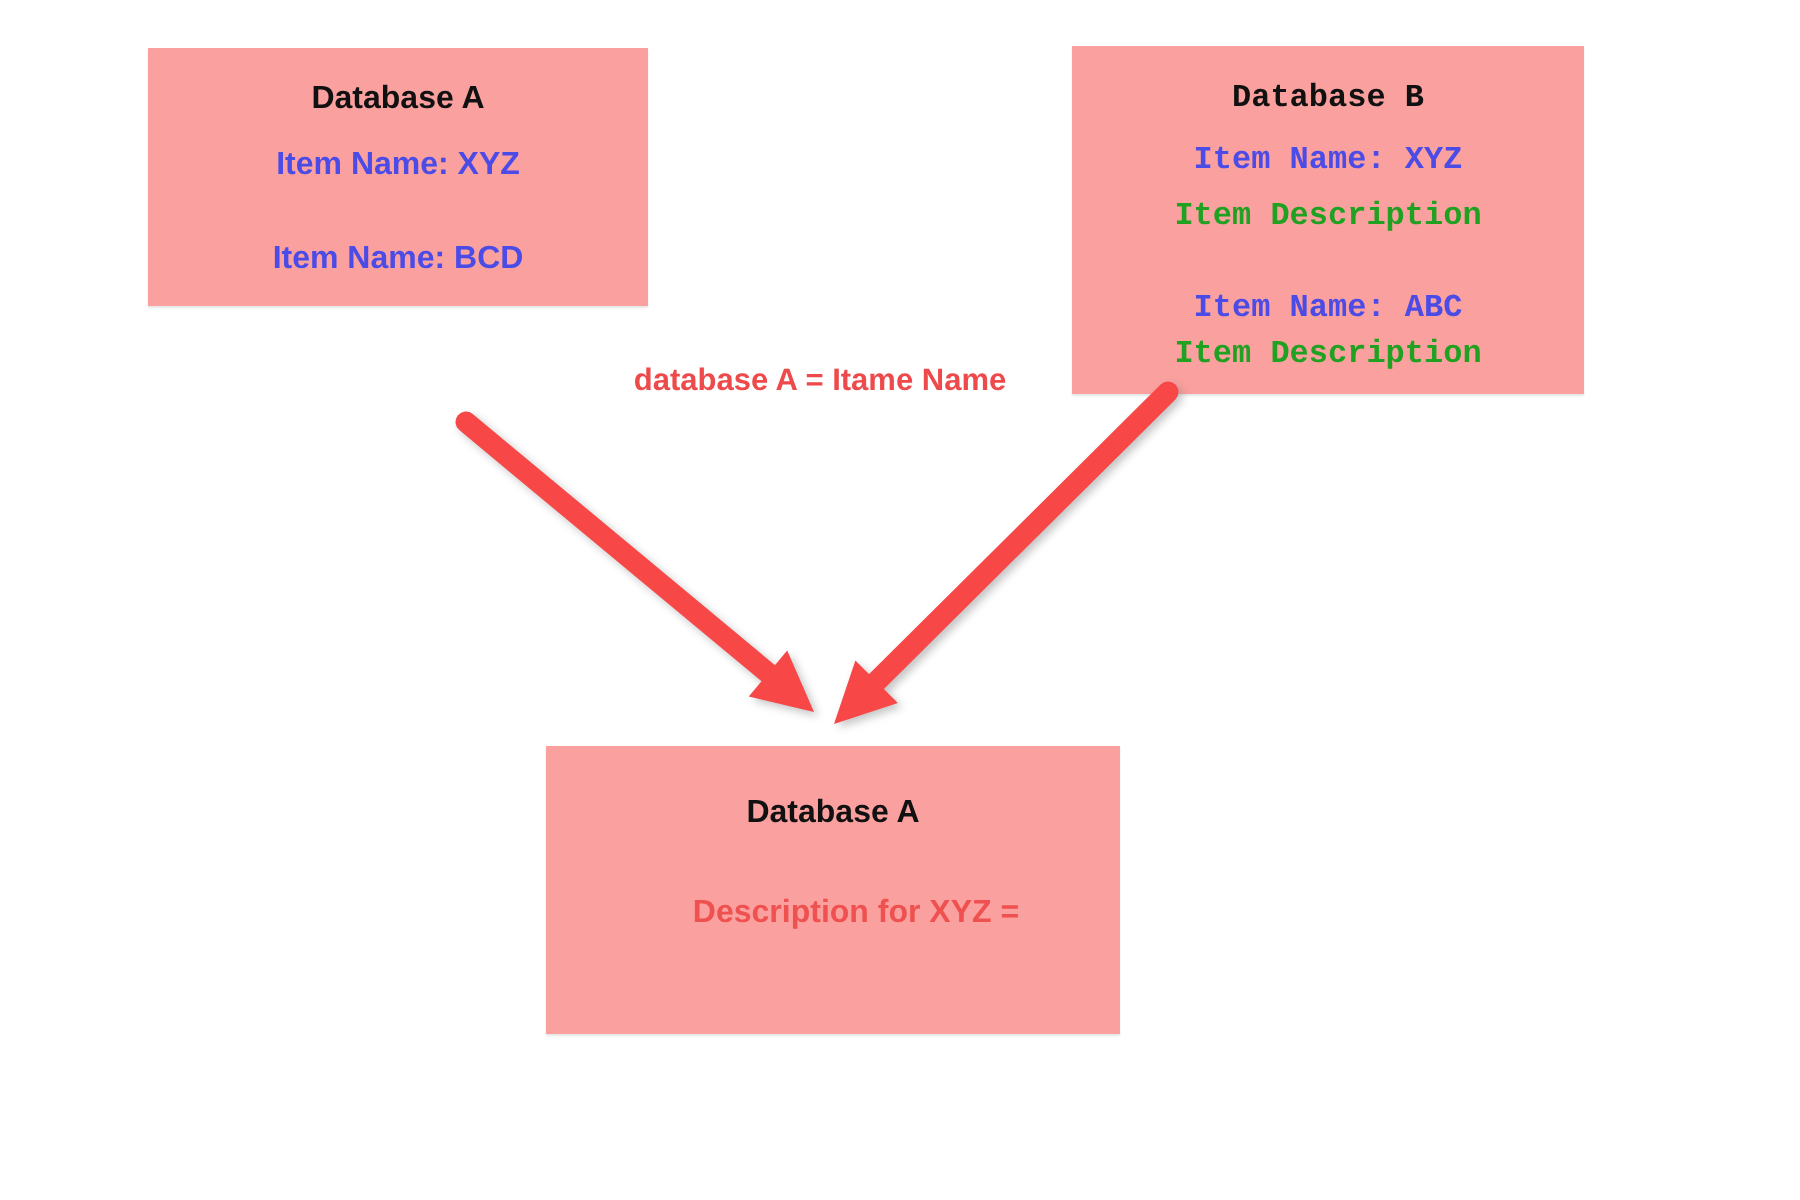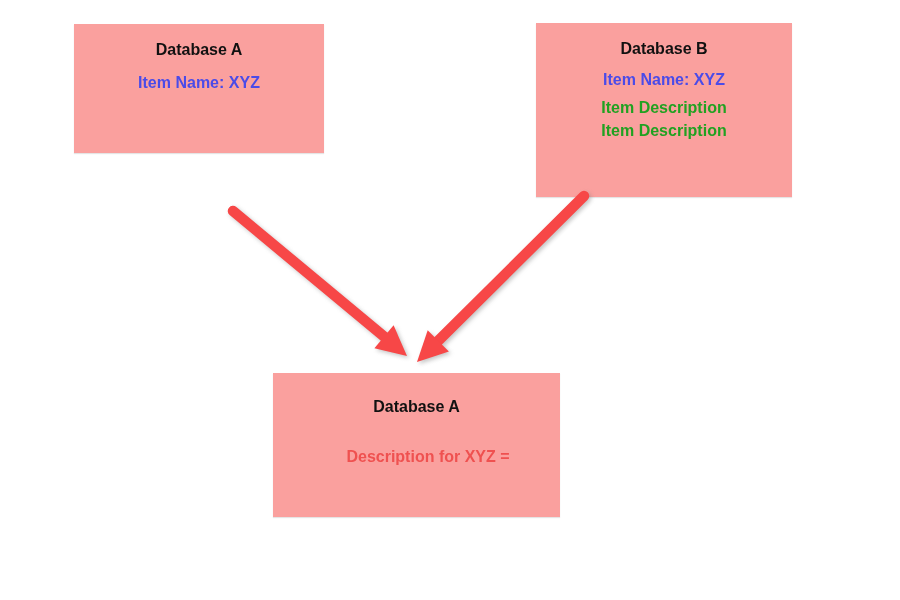--- a/index.html
+++ b/index.html
@@ -24,21 +24,21 @@
     text-align: center;
     font-size: 16px;
     line-height: 20px;
     box-shadow: 0 1px 1px rgba(0,0,0,0.10);
   }
   .db-title   { color: var(--title-text, #111111); }
   .item-name  { color: var(--item-name-text, #4B4BE8); }
   .item-desc  { color: var(--item-description-text, #21A121); }
 
   #box-db-a-top   { left: 74px;  top: 24px;  width: 250px; height: 129px; }
-  #box-db-b       { left: 536px; top: 23px;  width: 256px; height: 174px; }
+  #box-db-b       { left: 536px; top: 23px;  width: 256px; height: 174px; font-family: Liberation Mono, monospace; }
   #box-db-a-result{ left: 273px; top: 373px; width: 287px; height: 144px; }
 
   .condition {
     position: absolute;
     left: 280px;
     top: 179px;
     width: 260px;
     text-align: center;
     font-size: 15.5px;
     line-height: 23px;
@@ -62,30 +62,33 @@
   }
 </style>
 </head>
 <body>
 
 <div class="canvas">
 
   <div class="db-box" id="box-db-a-top">
     <div class="db-title" style="margin-top:16px">Database A</div>
     <div class="item-name" style="margin-top:13px">Item Name: XYZ</div>
+    <div class="item-name" style="margin-top:27px">Item Name: BCD</div>
   </div>
 
   <div class="db-box" id="box-db-b">
     <div class="db-title" style="margin-top:16px">Database B</div>
     <div class="item-name" style="margin-top:11px">Item Name: XYZ</div>
     <div class="item-desc" style="margin-top:8px">Item Description</div>
+    <div class="item-name" style="margin-top:26px">Item Name: ABC</div>
     <div class="item-desc" style="margin-top:3px">Item Description</div>
   </div>
 
   <div class="condition">
+    <div>database A = Itame Name</div>
   </div>
 
   <div class="db-box" id="box-db-a-result">
     <div class="db-title" style="margin-top:24px">Database A</div>
     <div class="result-lines">
       <div>Description for XYZ =</div>
     </div>
   </div>
 
   <svg class="arrows" width="900" height="600" viewBox="0 0 900 600">

